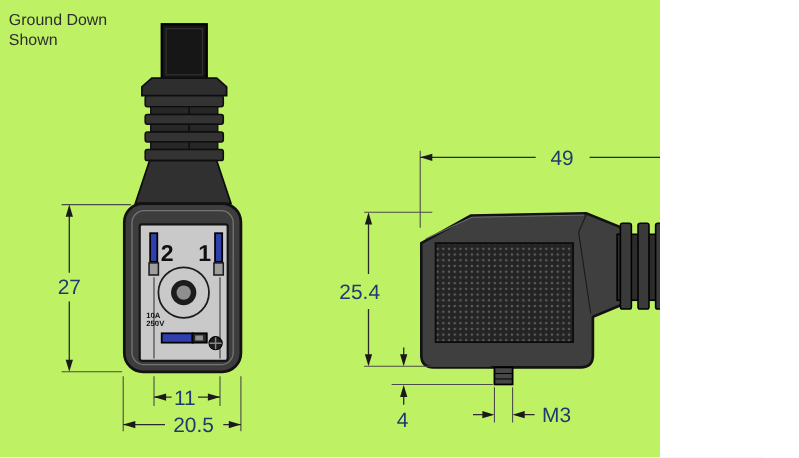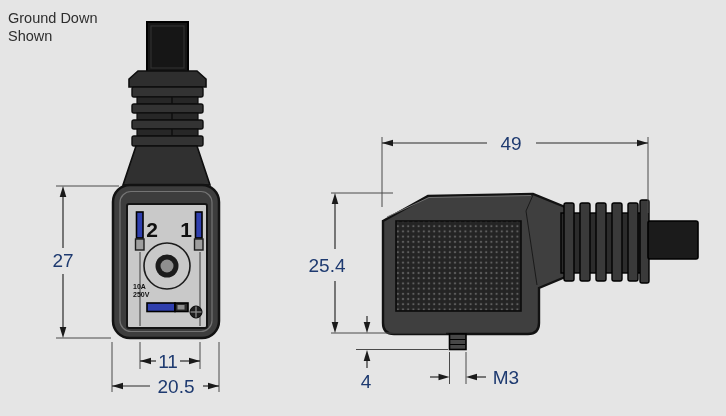--- a/index.html
+++ b/index.html
@@ -1,19 +1,19 @@
 <!DOCTYPE html>
 <html><head>
 <meta charset="utf-8">
 <style>
   html,body{margin:0;padding:0;background:#ffffff;}
   .canvas{
     position:relative;
-    width:726px;height:416px;
-    background:#e5e5e5;
+    width:600px;height:416px;
+    background:#bef264;
     font-family:"Liberation Sans", sans-serif;
     overflow:hidden;
   }
   svg text{ font-family:"Liberation Sans", sans-serif; }
   .note-text{ fill:#2e2e2e; font-size:14.5px; }
   .dim-label{ fill:#1e3a70; font-size:19px; }
   .pin-label{ fill:#101010; font-size:21px; font-weight:bold; }
   .rating-text{ fill:#101010; font-size:7px; font-weight:bold; }
   .ext-line{ stroke:#4a4a4a; stroke-width:1; fill:none; }
   .dim-line{ stroke:#2b2b2b; stroke-width:1.2; fill:none; }

